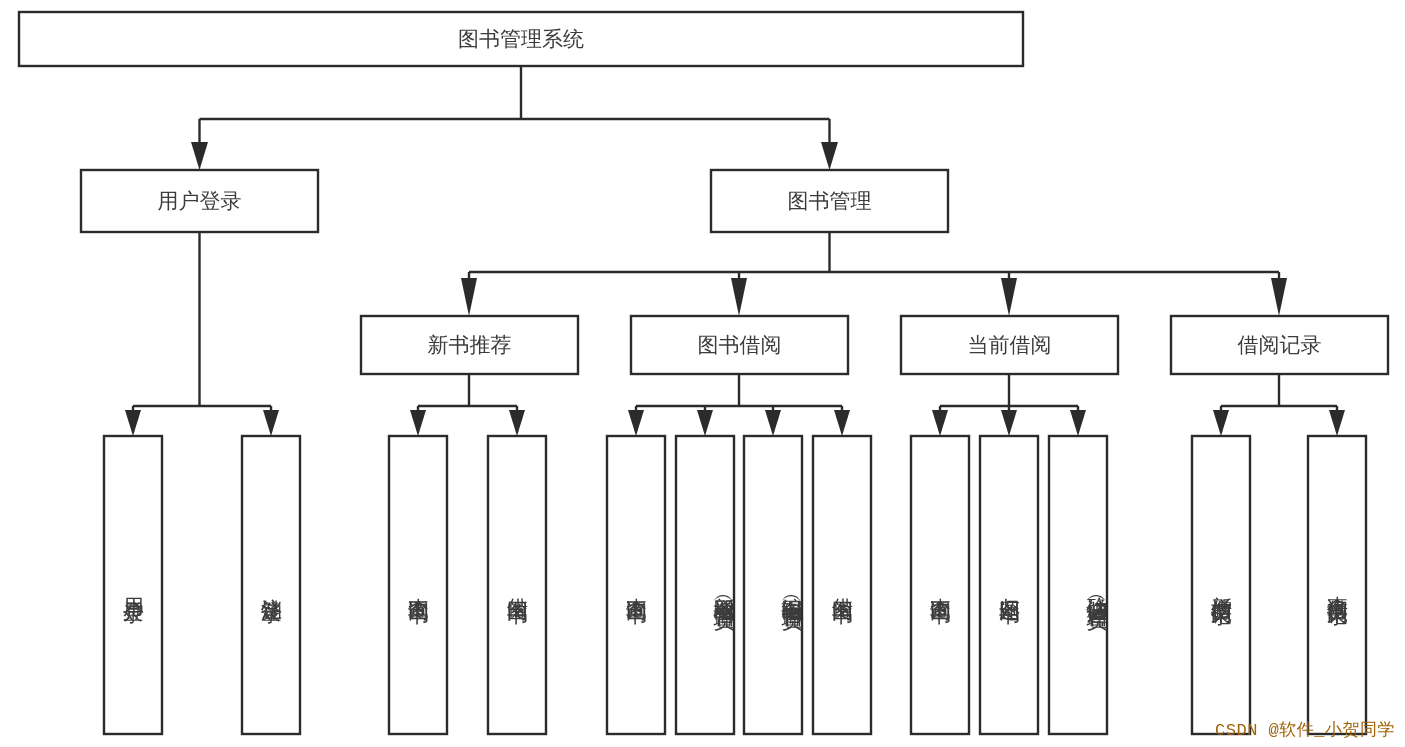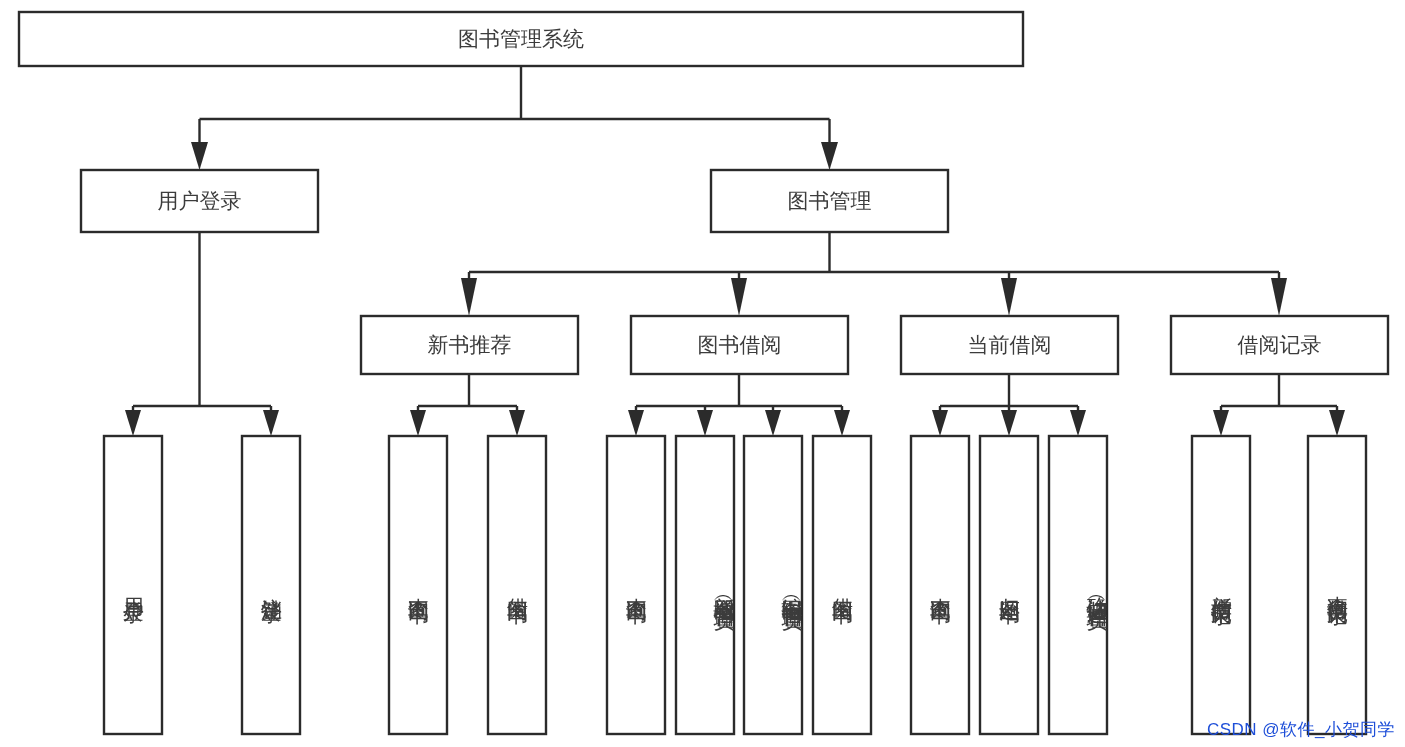--- a/index.html
+++ b/index.html
@@ -61,23 +61,23 @@
     letter-spacing: 2px;
     line-height: 1;
     white-space: nowrap;
     pointer-events: none;
     -webkit-text-orientation: upright;
   }
   .watermark {
     position: absolute;
     right: 10px;
     bottom: 6px;
-    font-family: Liberation Sans, sans-serif;
+    font-family: Liberation Mono, monospace;
     font-size: 17px;
-    color: #1d4ed8;
+    color: #a16207;
     letter-spacing: 0.5px;
     white-space: nowrap;
   }
 </style>
 </head>
 <body>
 
 <div id="diagram-root">
 
   <svg id="tree-svg" viewBox="0 0 1405 747">

